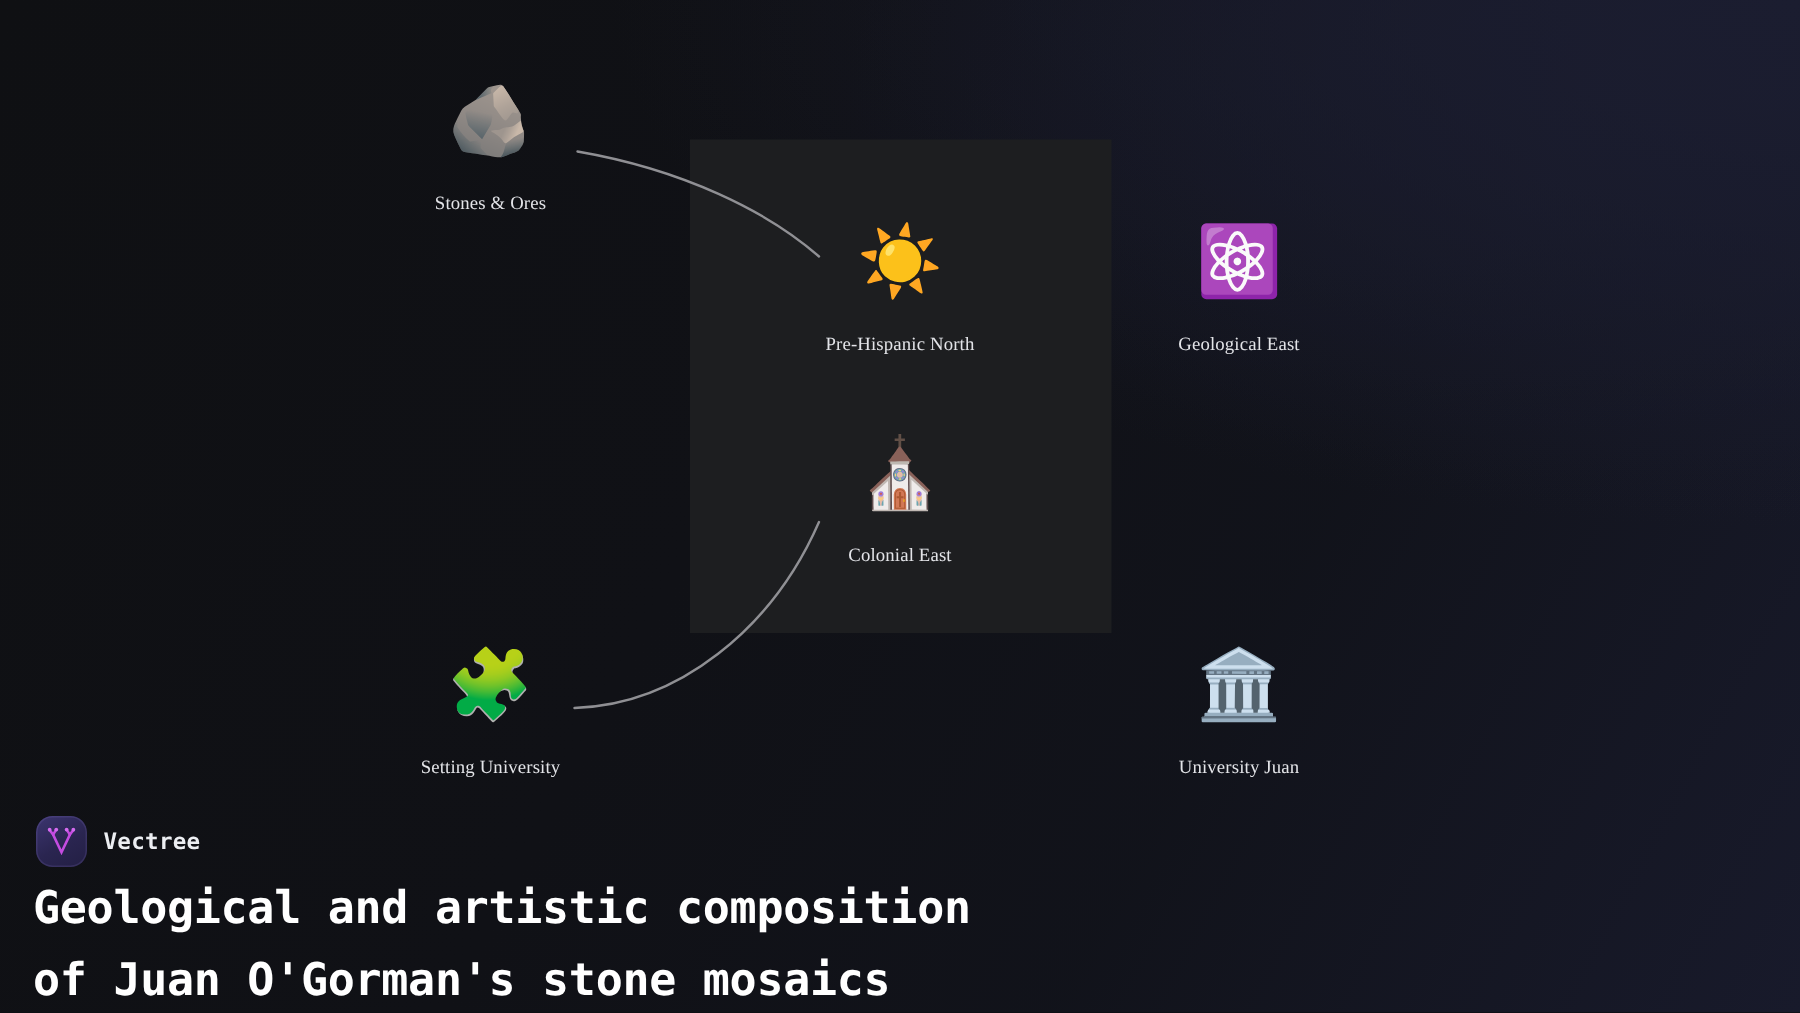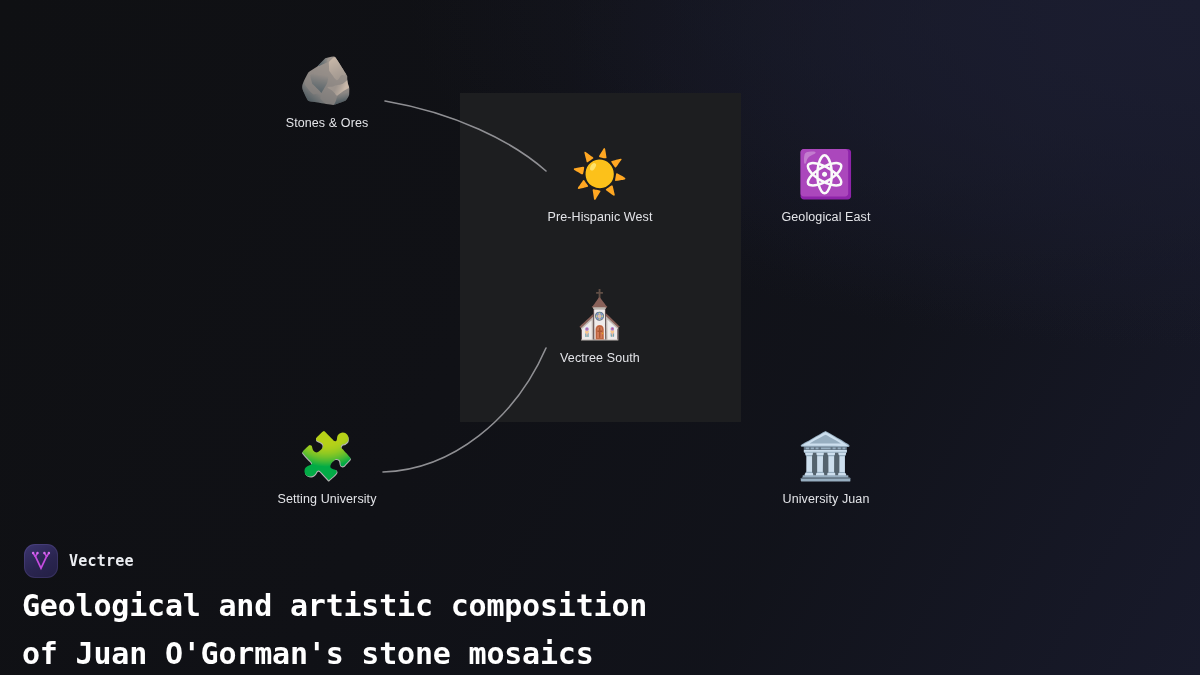--- a/index.html
+++ b/index.html
@@ -50,25 +50,25 @@
   }
   .node-icon {
     font-size: 46px;
     line-height: 56px;
     height: 56px;
     display: block;
     font-family: "DejaVu Sans", sans-serif;
   }
   .node-label {
     display: block;
-    margin-top: 8px;
+    margin-top: 20px;
     font-size: 12.5px;
     line-height: 15px;
     color: #e3e4e8;
-    font-family: Liberation Sans, sans-serif;
+    font-family: Liberation Serif, serif;
     letter-spacing: 0.1px;
   }
 
   
   #footer {
     position: absolute;
     left: 0;
     top: 532px;
     width: 1200px;
     height: 143px;
@@ -135,31 +135,31 @@
       <path id="edge-1" d="M 383 472 C 452 470 515 419 546 348" fill="none" stroke="#9a9a9e" stroke-width="1.6" stroke-linecap="round" opacity="0.92"></path>
     </svg>
 
     <div class="node" id="node-0" style="left: 327px; top: 52px;">
       <span class="node-icon">🪨</span>
       <span class="node-label">Stones &amp; Ores</span>
     </div>
 
     <div class="node" id="node-1" style="left: 600px; top: 146px;">
       <span class="node-icon">☀️</span>
-      <span class="node-label">Pre-Hispanic West</span>
+      <span class="node-label">Pre-Hispanic North</span>
     </div>
 
     <div class="node" id="node-2" style="left: 826px; top: 146px;">
       <span class="node-icon">⚛️</span>
       <span class="node-label">Geological East</span>
     </div>
 
     <div class="node" id="node-3" style="left: 600px; top: 287px;">
       <span class="node-icon">⛪</span>
-      <span class="node-label">Vectree South</span>
+      <span class="node-label">Colonial East</span>
     </div>
 
     <div class="node" id="node-4" style="left: 327px; top: 428px;">
       <span class="node-icon">🧩</span>
       <span class="node-label">Setting University</span>
     </div>
 
     <div class="node" id="node-5" style="left: 826px; top: 428px;">
       <span class="node-icon">🏛️</span>
       <span class="node-label">University Juan</span>

